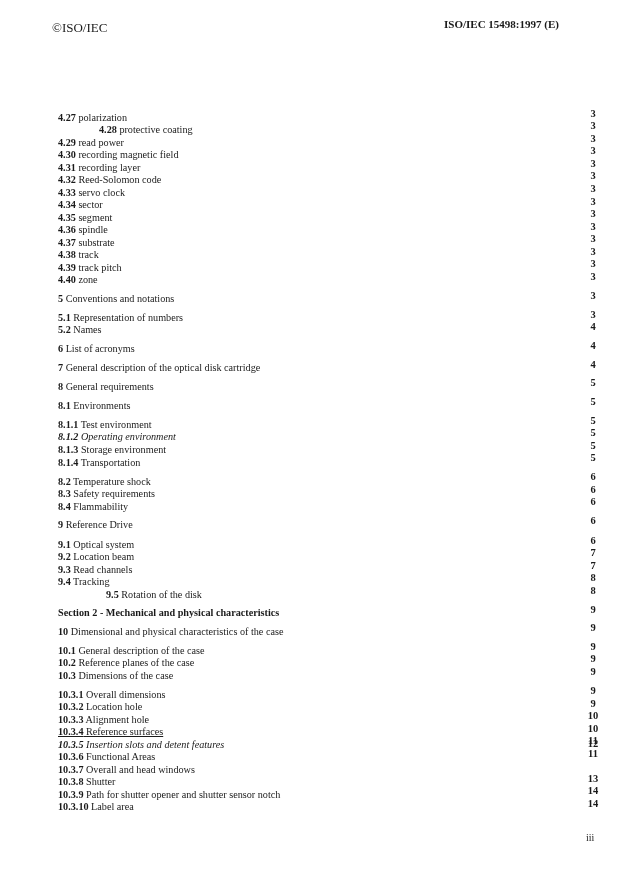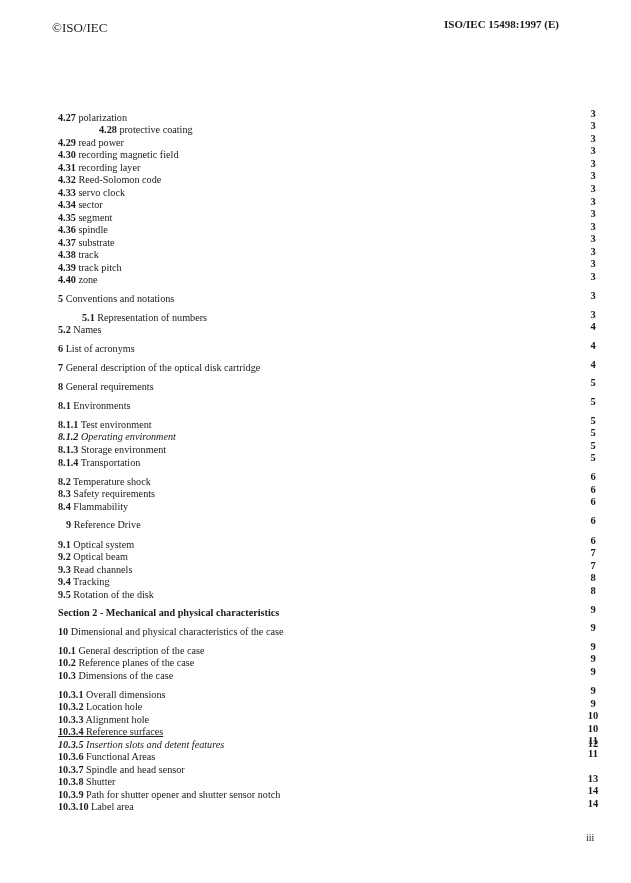--- a/index.html
+++ b/index.html
@@ -52,21 +52,21 @@
     <div class="entry" style="top: 237px;"><span class="num">4.37</span> <span>substrate</span></div>
     <div class="page" style="top: 233px;">3</div>
     <div class="entry" style="top: 249px;"><span class="num">4.38</span> <span>track</span></div>
     <div class="page" style="top: 246px;">3</div>
     <div class="entry" style="top: 262px;"><span class="num">4.39</span> <span>track pitch</span></div>
     <div class="page" style="top: 258px;">3</div>
     <div class="entry" style="top: 274px;"><span class="num">4.40</span> <span>zone</span></div>
     <div class="page" style="top: 271px;">3</div>
     <div class="entry" style="top: 293px;"><span class="num">5</span> <span>Conventions and notations</span></div>
     <div class="page" style="top: 290px;">3</div>
-    <div class="entry" style="top: 312px; margin-left: 24px;"><span class="num">5.1</span> <span>Representation of numbers</span></div>
+    <div class="entry" style="top: 312px;"><span class="num">5.1</span> <span>Representation of numbers</span></div>
     <div class="page" style="top: 309px;">3</div>
     <div class="entry" style="top: 324px;"><span class="num">5.2</span> <span>Names</span></div>
     <div class="page" style="top: 321px;">4</div>
     <div class="entry" style="top: 343px;"><span class="num">6</span> <span>List of acronyms</span></div>
     <div class="page" style="top: 340px;">4</div>
     <div class="entry" style="top: 362px;"><span class="num">7</span> <span>General description of the optical disk cartridge</span></div>
     <div class="page" style="top: 359px;">4</div>
     <div class="entry" style="top: 381px;"><span class="num">8</span> <span>General requirements</span></div>
     <div class="page" style="top: 377px;">5</div>
     <div class="entry" style="top: 400px;"><span class="num">8.1</span> <span>Environments</span></div>
@@ -78,31 +78,31 @@
     <div class="entry" style="top: 444px;"><span class="num">8.1.3</span> <span>Storage environment</span></div>
     <div class="page" style="top: 440px;">5</div>
     <div class="entry" style="top: 457px;"><span class="num">8.1.4</span> <span>Transportation</span></div>
     <div class="page" style="top: 452px;">5</div>
     <div class="entry" style="top: 476px;"><span class="num">8.2</span> <span>Temperature shock</span></div>
     <div class="page" style="top: 471px;">6</div>
     <div class="entry" style="top: 488px;"><span class="num">8.3</span> <span>Safety requirements</span></div>
     <div class="page" style="top: 484px;">6</div>
     <div class="entry" style="top: 501px;"><span class="num">8.4</span> <span>Flammability</span></div>
     <div class="page" style="top: 496px;">6</div>
-    <div class="entry" style="top: 519px; margin-left: 8px;"><span class="num">9</span> <span>Reference Drive</span></div>
+    <div class="entry" style="top: 519px;"><span class="num">9</span> <span>Reference Drive</span></div>
     <div class="page" style="top: 515px;">6</div>
     <div class="entry" style="top: 539px;"><span class="num">9.1</span> <span>Optical system</span></div>
     <div class="page" style="top: 535px;">6</div>
-    <div class="entry" style="top: 551px;"><span class="num">9.2</span> <span>Optical beam</span></div>
+    <div class="entry" style="top: 551px;"><span class="num">9.2</span> <span>Location beam</span></div>
     <div class="page" style="top: 547px;">7</div>
     <div class="entry" style="top: 564px;"><span class="num">9.3</span> <span>Read channels</span></div>
     <div class="page" style="top: 560px;">7</div>
     <div class="entry" style="top: 576px;"><span class="num">9.4</span> <span>Tracking</span></div>
     <div class="page" style="top: 572px;">8</div>
-    <div class="entry" style="top: 589px;"><span class="num">9.5</span> <span>Rotation of the disk</span></div>
+    <div class="entry" style="top: 589px; margin-left: 48px;"><span class="num">9.5</span> <span>Rotation of the disk</span></div>
     <div class="page" style="top: 585px;">8</div>
     <div class="entry section" style="top: 607px; text-align: center;"><span class="num">Section 2 - Mechanical and physical characteristics</span></div>
     <div class="page" style="top: 604px;">9</div>
     <div class="entry" style="top: 626px;"><span class="num">10</span> <span>Dimensional and physical characteristics of the case</span></div>
     <div class="page" style="top: 622px;">9</div>
     <div class="entry" style="top: 645px;"><span class="num">10.1</span> <span>General description of the case</span></div>
     <div class="page" style="top: 641px;">9</div>
     <div class="entry" style="top: 657px;"><span class="num">10.2</span> <span>Reference planes of the case</span></div>
     <div class="page" style="top: 653px;">9</div>
     <div class="entry" style="top: 670px;"><span class="num">10.3</span> <span>Dimensions of the case</span></div>
@@ -112,21 +112,21 @@
     <div class="entry" style="top: 701px;"><span class="num">10.3.2</span> <span>Location hole</span></div>
     <div class="page" style="top: 698px;">9</div>
     <div class="entry" style="top: 714px;"><span class="num">10.3.3</span> <span>Alignment hole</span></div>
     <div class="page" style="top: 710px;">10</div>
     <div class="entry" style="top: 726px; text-decoration: underline;"><span class="num">10.3.4</span> <span>Reference surfaces</span></div>
     <div class="page" style="top: 723px;">10</div>
     <div class="entry" style="top: 739px; font-style: italic;"><span class="num">10.3.5</span> <span>Insertion slots and detent features</span></div>
     <div class="page" style="top: 735px;">11</div>
     <div class="entry" style="top: 751px;"><span class="num">10.3.6</span> <span>Functional Areas</span></div>
     <div class="page" style="top: 748px;">11</div>
-    <div class="entry" style="top: 764px;"><span class="num">10.3.7</span> <span>Spindle and head sensor</span></div>
+    <div class="entry" style="top: 764px;"><span class="num">10.3.7</span> <span>Overall and head windows</span></div>
     <div class="page" style="top: 738px; font-family: Liberation Serif, serif;">12</div>
     <div class="entry" style="top: 776px; text-align: right;"><span class="num">10.3.8</span> <span>Shutter</span></div>
     <div class="page" style="top: 773px;">13</div>
     <div class="entry" style="top: 789px;"><span class="num">10.3.9</span> <span>Path for shutter opener and shutter sensor notch</span></div>
     <div class="page" style="top: 785px;">14</div>
     <div class="entry" style="top: 801px;"><span class="num">10.3.10</span> <span>Label area</span></div>
     <div class="page" style="top: 798px;">14</div>
   </div>
 
 <div class="footer">iii</div>

